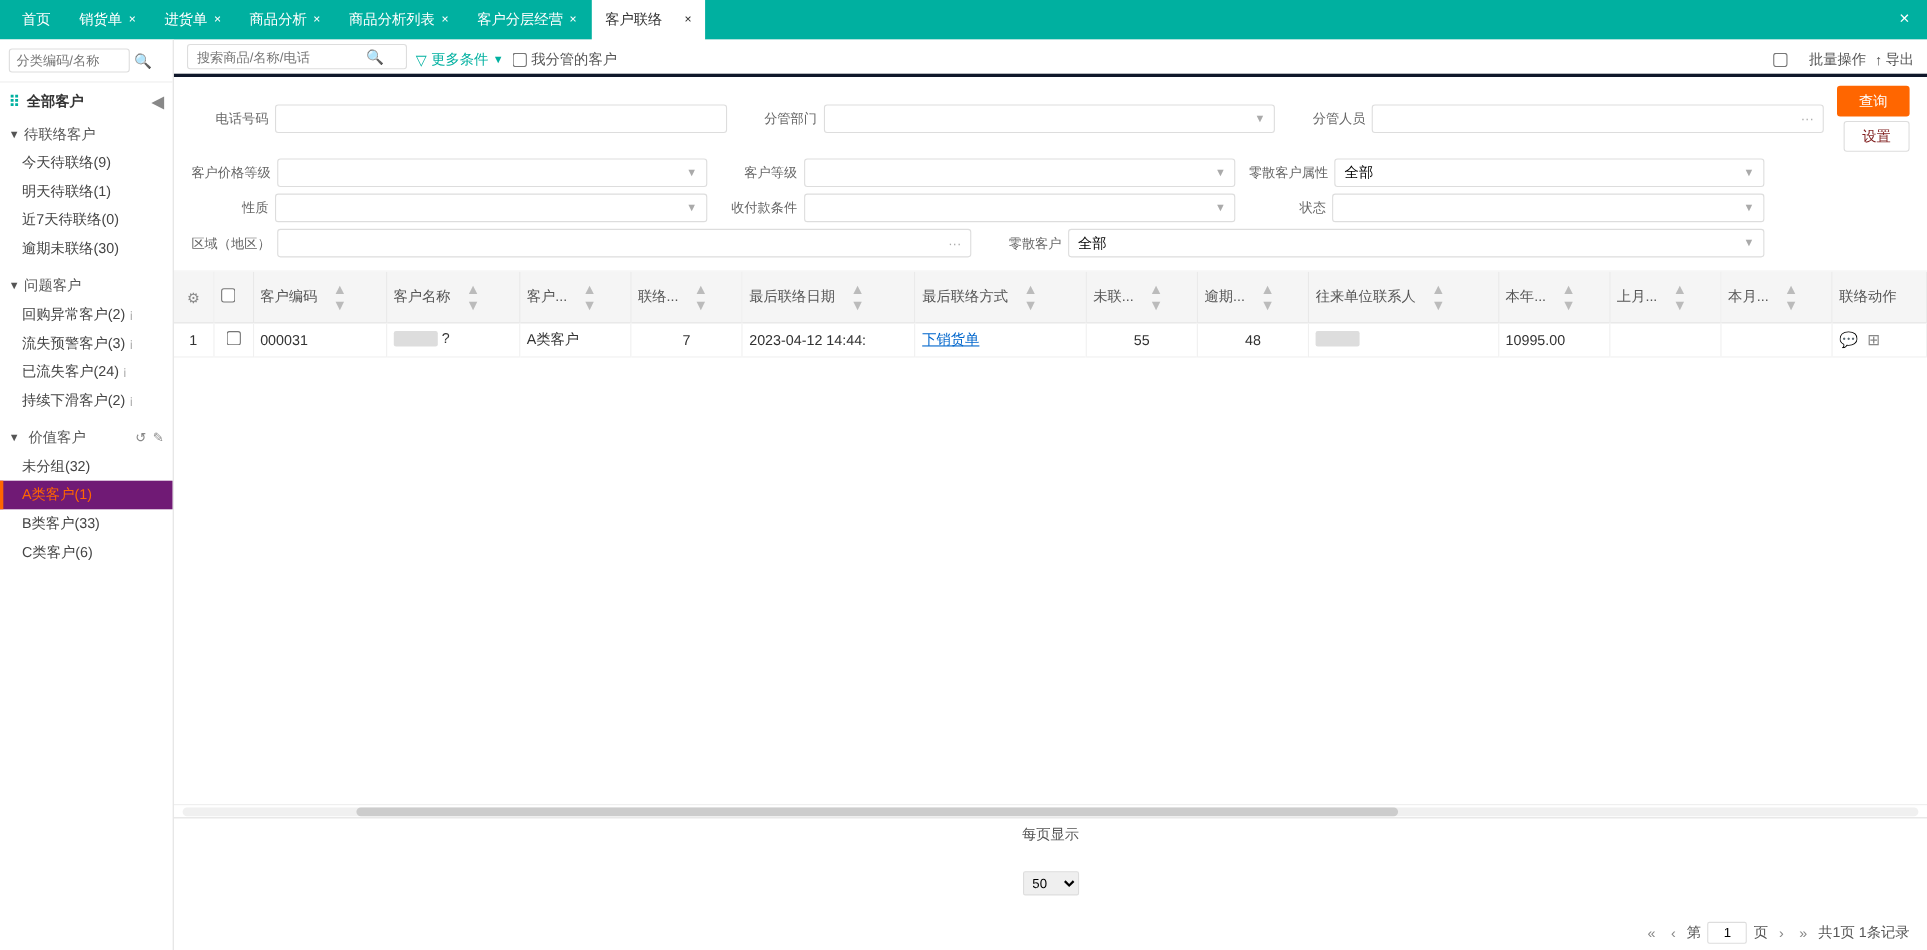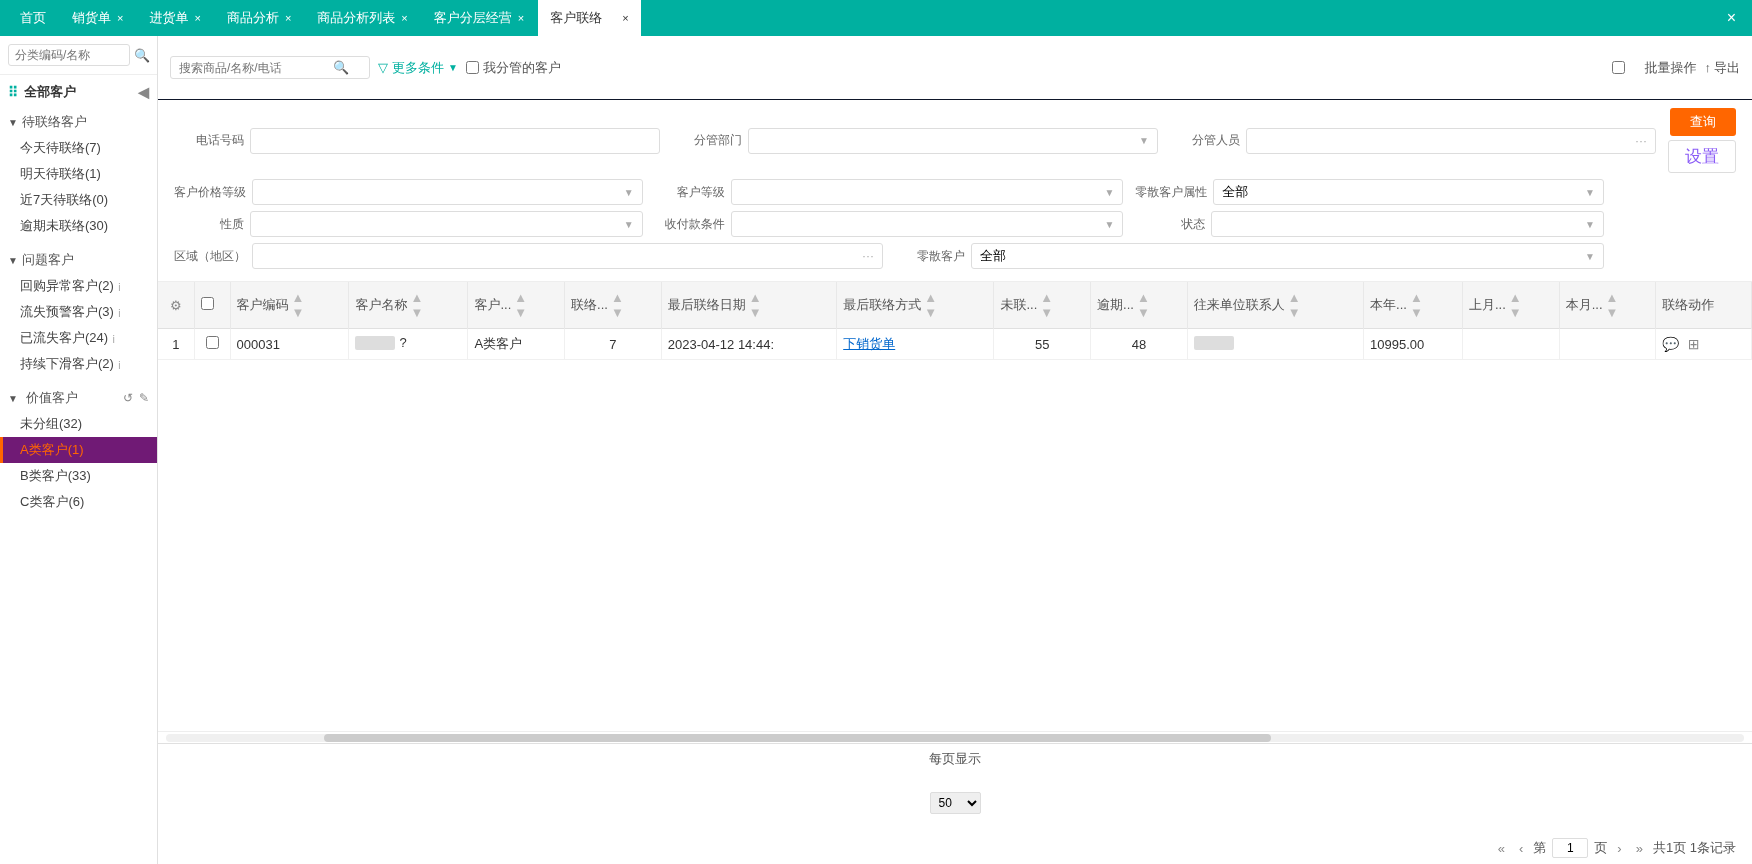--- a/index.html
+++ b/index.html
@@ -56,21 +56,21 @@
     .sidebar-search {
       padding: 8px;
       display: flex;
       align-items: center;
       border-bottom: 1px solid #eee;
     }
     .sidebar-search input {
       border: 1px solid #ddd;
       border-radius: 3px;
       padding: 3px 6px;
-      width: 122px;
+      width: 110px;
       font-size: 12px;
       outline: none;
     }
     .sidebar-search .search-icon {
       margin-left: 4px;
       color: #00b0a0;
       cursor: pointer;
     }
     .sidebar-header {
       display: flex;
@@ -110,25 +110,25 @@
     .content-area {
       flex: 1;
       display: flex;
       flex-direction: column;
       overflow: hidden;
     }
 
     
     .filter-bar {
       background: white;
-      padding: 20px 12px;
-      display: flex;
-      align-items: center;
+      padding: 4px 12px;
+      display: flex;
+      align-items: flex-end;
       gap: 8px;
-      border-bottom: 1px solid #0f172a;
+      border-bottom: 3px solid #0f172a;
     }
     .filter-search {
       display: flex;
       align-items: center;
       border: 1px solid #ddd;
       border-radius: 3px;
       padding: 3px 8px;
       width: 200px;
       gap: 4px;
     }
@@ -231,26 +231,26 @@
       background: #ff6600;
       color: white;
       border: none;
       border-radius: 3px;
       padding: 5px 20px;
       cursor: pointer;
       font-size: 13px;
     }
     .btn-setting {
       background: white;
-      color: #8b5cf6;
+      color: #7f1d1d;
       border: 1px solid #ddd;
       border-radius: 3px;
       padding: 4px 16px;
       cursor: pointer;
-      font-size: 17px;
+      font-size: 13px;
     }
 
     
     .table-area {
       flex: 1;
       overflow: auto;
       background: white;
       margin: 0;
     }
     table {
@@ -267,21 +267,21 @@
       text-align: left;
       color: #555;
       font-weight: normal;
       border-right: 1px solid #e8e8e8;
       white-space: nowrap;
       position: relative;
     }
     thead th .th-inner {
       display: flex;
       align-items: center;
-      gap: 3px;
+      gap: 14px;
     }
     thead th .sort-arrows { color: #bbb; font-size: 9px; display: flex; flex-direction: column; }
     tbody tr {
       border-bottom: 1px solid #f0f0f0;
     }
     tbody td {
       padding: 6px 6px;
       color: #333;
       border-right: 1px solid #f0f0f0;
       white-space: nowrap;
@@ -401,21 +401,21 @@
       <span style="font-size:13px;">全部客户</span>
       <span class="sidebar-collapse">◀</span>
     </div>
 
     <div class="sidebar-section">
       <div class="sidebar-section-title">
         <span class="arrow">▼</span>
         <span>待联络客户</span>
       </div>
       <div class="sidebar-item">
-        <span>今天待联络(7)</span>
+        <span>今天待联络(9)</span>
       </div>
       <div class="sidebar-item">
         <span>明天待联络(1)</span>
       </div>
       <div class="sidebar-item">
         <span>近7天待联络(0)</span>
       </div>
       <div class="sidebar-item">
         <span>逾期未联络(30)</span>
       </div>

